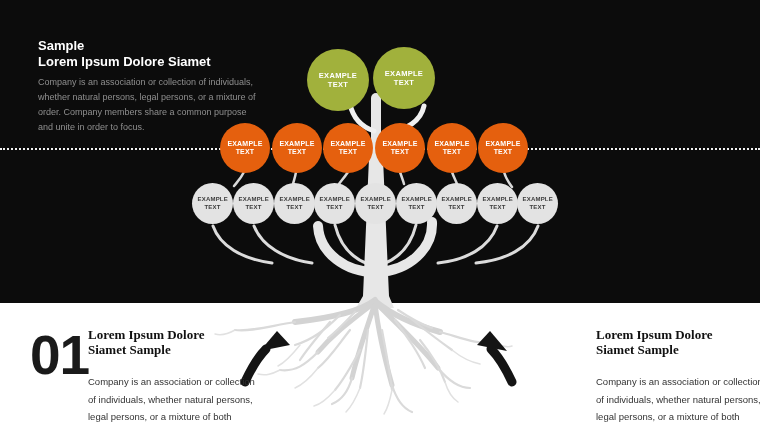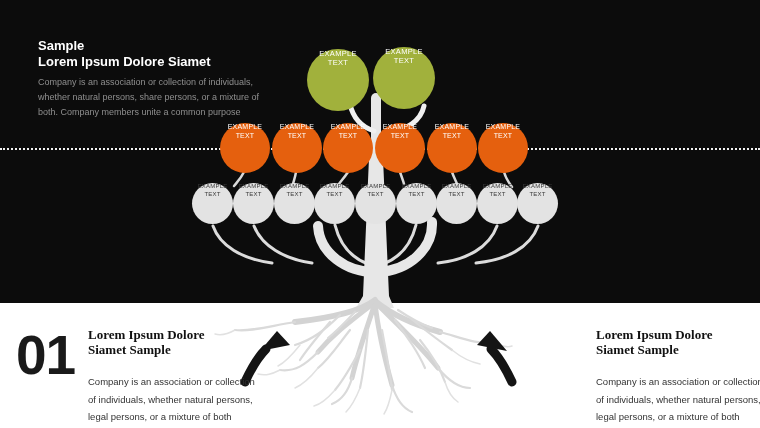--- a/index.html
+++ b/index.html
@@ -5,39 +5,39 @@
   html,body{margin:0;padding:0;background:#222;}
   .canvas{
     position:relative;width:760px;height:428px;overflow:hidden;
     background:#0c0c0c;font-family:"Liberation Sans",sans-serif;
   }
   .bottom-panel{position:absolute;left:0;top:303px;width:760px;height:125px;background:#ffffff;}
   .dotted-divider{position:absolute;left:0;top:148px;width:760px;height:0;border-top:2px dotted #f2f2f2;}
   .tree-svg{position:absolute;left:0;top:0;}
 
   
-  .circle{position:absolute;border-radius:50%;display:flex;justify-content:center;
-          text-align:center;font-weight:normal;}
+  .circle{position:absolute;border-radius:50%;display:flex;align-items:center;justify-content:center;
+          text-align:center;font-weight:bold;}
   .circle span{display:block;}
   .c-top{width:62px;height:62px;background:#a1b13c;color:#ffffff;font-size:7.5px;line-height:9px;letter-spacing:.3px;}
   .c-top span{width:40px;}
   .c-mid{width:50px;height:50px;background:#e5600e;color:#ffffff;font-size:7px;line-height:8.5px;letter-spacing:.2px;}
   .c-mid span{width:36px;}
   .c-leaf{width:41px;height:41px;background:#e3e3e3;color:#3b3b3b;font-size:6px;line-height:7.5px;letter-spacing:.2px;}
   .c-leaf span{width:30px;}
 
   
   .intro{position:absolute;left:38px;top:38px;width:232px;}
   .intro-title div{color:#ffffff;font-size:13px;font-weight:bold;line-height:15.5px;}
   .intro-desc{margin-top:6px;}
   .intro-desc div{color:#8f8f8f;font-size:9px;line-height:15px;}
 
   
   .section-number{position:absolute;top:331px;color:#1a1a1a;font-size:55px;font-weight:bold;
-                  line-height:48px;letter-spacing:-1px;}
+                  line-height:48px;letter-spacing:-1px;margin-left:14px;}
   .section-text{position:absolute;top:327px;width:180px;}
   .section-title div{color:#111111;font-size:13px;font-weight:bold;line-height:15px;font-family:Liberation Serif, serif;}
   .section-desc{margin-top:16px;}
   .section-desc div{color:#333333;font-size:9.5px;line-height:17.5px;}
 </style>
 </head>
 <body>
 
 <div class="canvas">
 
@@ -180,22 +180,23 @@
       <span>EXAMPLE TEXT</span>
     </div>
 
   <div class="intro">
     <div class="intro-title">
       <div>Sample</div>
       <div>Lorem Ipsum Dolore Siamet</div>
     </div>
     <div class="intro-desc">
       <div>Company is an association or collection of individuals,</div>
-      <div>whether natural persons, share persons, or a mixture of</div>
-      <div>both. Company members unite a common purpose</div>
+      <div>whether natural persons, legal persons, or a mixture of</div>
+      <div>order. Company members share a common purpose</div>
+      <div>and unite in order to focus.</div>
     </div>
   </div>
 
   <div class="section-number" style="left:16px;">01</div>
   <div class="section-text" style="left:88px;">
     <div class="section-title">
       <div>Lorem Ipsum Dolore</div>
       <div>Siamet Sample</div>
     </div>
     <div class="section-desc">

